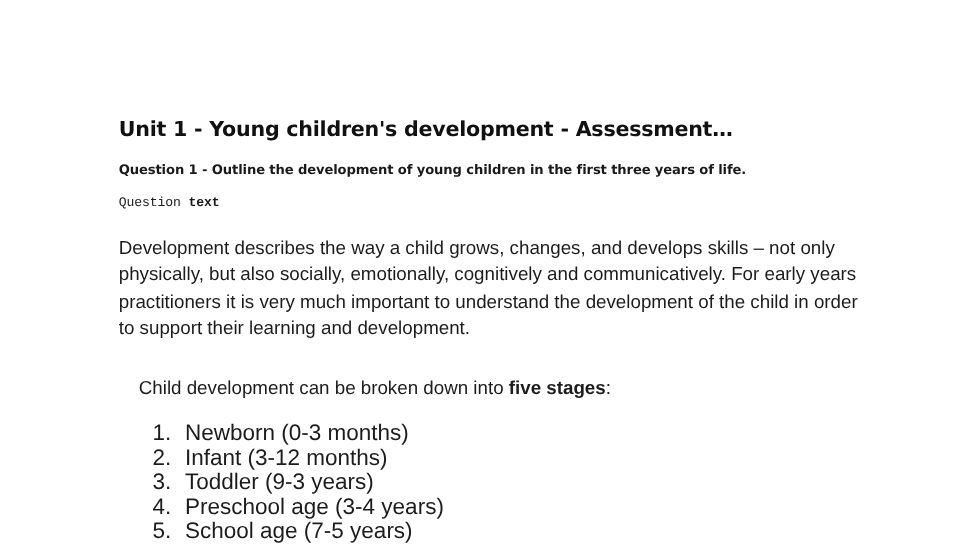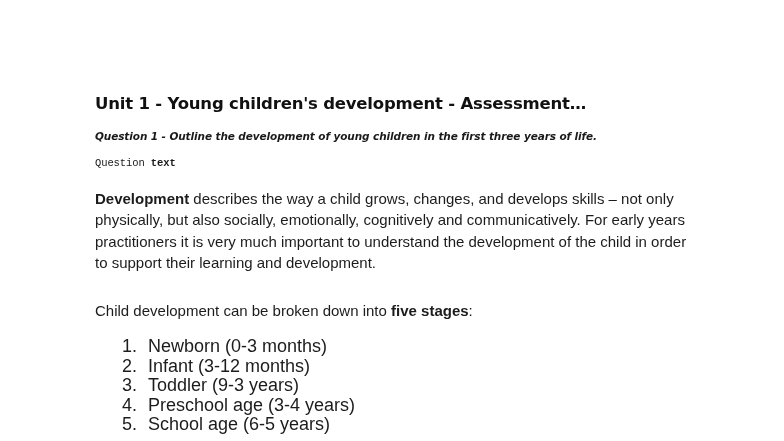--- a/index.html
+++ b/index.html
@@ -44,21 +44,20 @@
 
   .question-heading {
     font-family: "DejaVu Sans", sans-serif;
     font-size: 10.5px;
     font-weight: bold;
     letter-spacing: -0.1px;
     line-height: 1.3;
     color: #1a1a1a;
     margin: 0 0 14px 0;
     white-space: nowrap;
-    font-style: italic;
   }
 
   .question-text-label {
     font-family: Liberation Mono, monospace;
     font-size: 10.5px;
     letter-spacing: -0.1px;
     line-height: 1.3;
     color: #1a1a1a;
     margin: 0 0 17px 0;
   }
@@ -68,28 +67,28 @@
   .body-para {
     font-family: "Liberation Sans", sans-serif;
     font-size: 15px;
     line-height: 21.5px;
     color: #1c1c1c;
     margin: 0 0 26px 0;
     width: 592px;
   }
   .body-para:last-of-type { margin-bottom: 0; }
 
-  .body-para b { font-weight: bold; text-align: right; }
+  .body-para b { font-weight: normal; text-align: right; }
 
   .stages-para {
     font-family: "Liberation Sans", sans-serif;
     font-size: 15px;
     line-height: 21.5px;
     color: #1c1c1c;
-    margin: 0 0 16px 0;
+    margin: 0 0 16px 16px;
   }
   .stages-para b { font-weight: bold; }
 
   ol.stages-list {
     margin: 0;
     padding: 0 0 0 47px;
     list-style-position: outside;
     list-style-type: decimal;
     font-family: "Liberation Sans", sans-serif;
     font-size: 18px;
@@ -122,18 +121,18 @@
 
     <p class="stages-para">
       <span>Child development can be broken down into </span><b>five stages</b><span>:</span>
     </p>
 
     <ol class="stages-list">
       <li>Newborn (0-3 months)</li>
       <li>Infant (3-12 months)</li>
       <li>Toddler (9-3 years)</li>
       <li>Preschool age (3-4 years)</li>
-      <li>School age (6-5 years)</li>
+      <li>School age (7-5 years)</li>
     </ol>
 
   </div>
 
 </div>
 
 </body></html>

